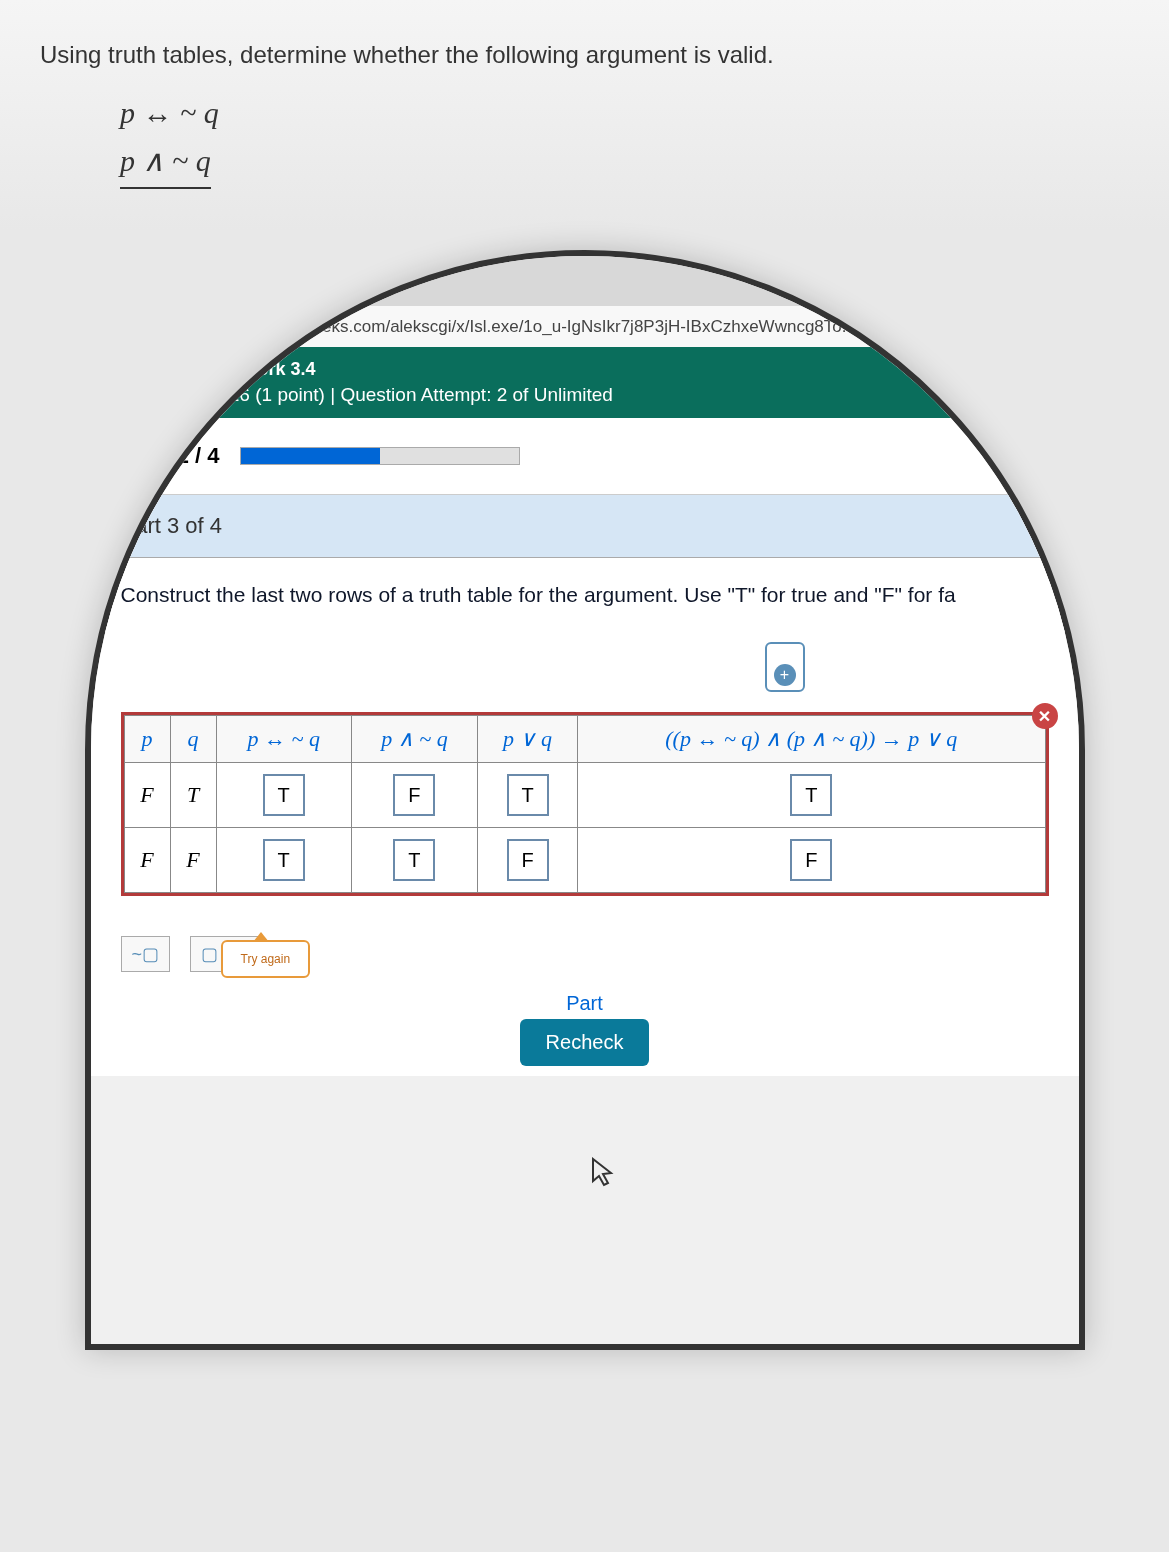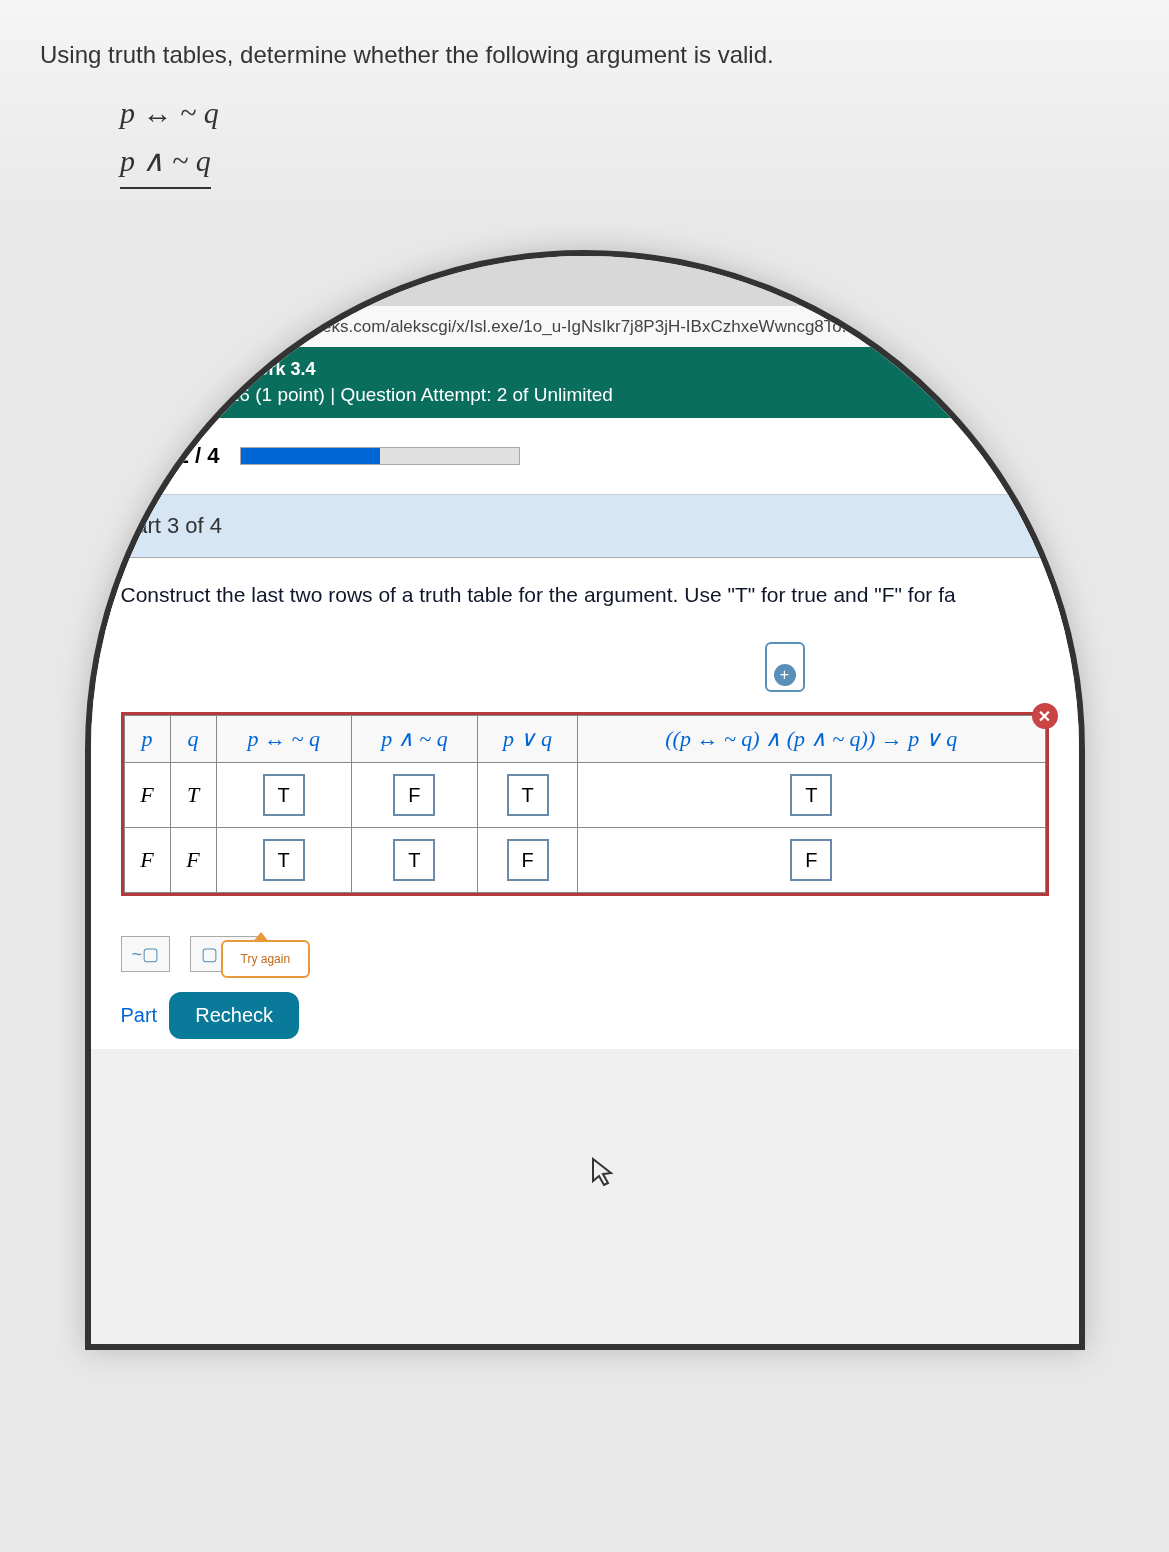--- a/index.html
+++ b/index.html
@@ -188,31 +188,32 @@
   content: '';
   position: absolute;
   top: -10px; left: 30px;
   border-left: 8px solid transparent;
   border-right: 8px solid transparent;
   border-bottom: 10px solid #e89a3a;
 }
 .bottom-row {
   display: flex;
   align-items: center;
-  gap: 12px;
+  gap: 4px;
   padding: 10px 30px;
+  flex-direction: column;
 }
 .part-btn {
   color: #0066d6;
   font-size: 20px;
 }
 .recheck-btn {
   background: #0a7a9a;
   color: #fff;
-  border-radius: 12px;
+  border-radius: 6px;
   padding: 12px 26px;
   font-size: 20px;
   border: none;
 }
 .cursor-arrow {
   position: absolute;
   left: 500px;
   bottom: 150px;
   font-size: 28px;
   color: #333;

